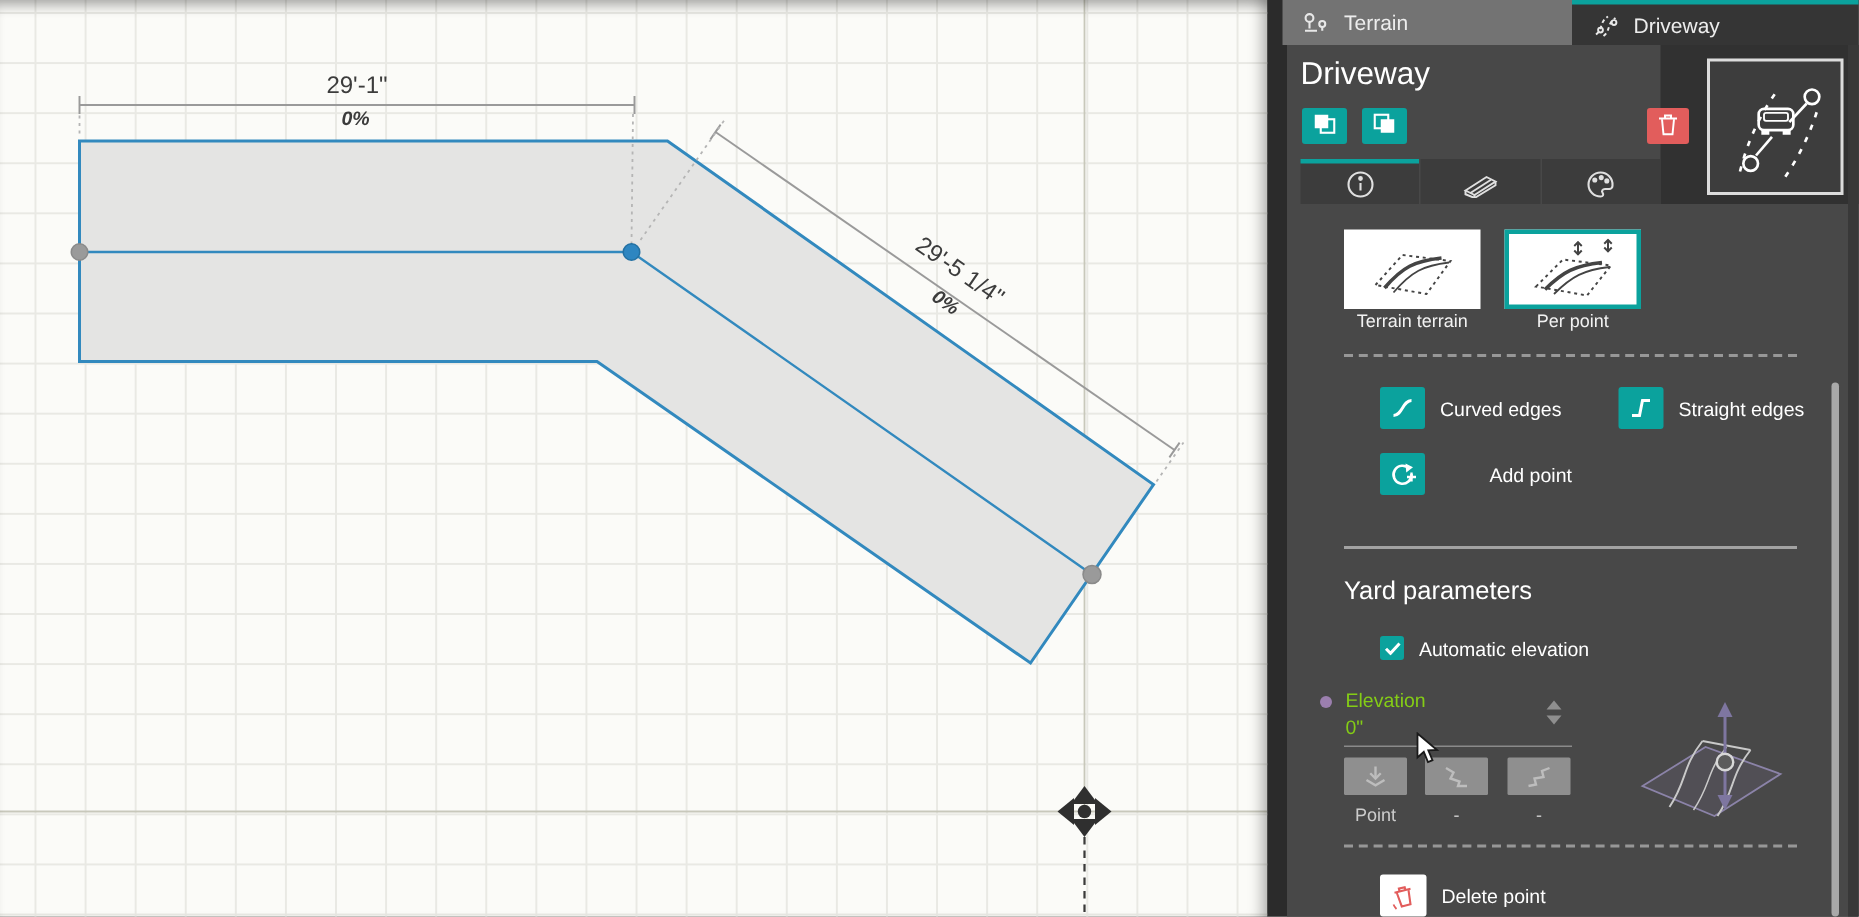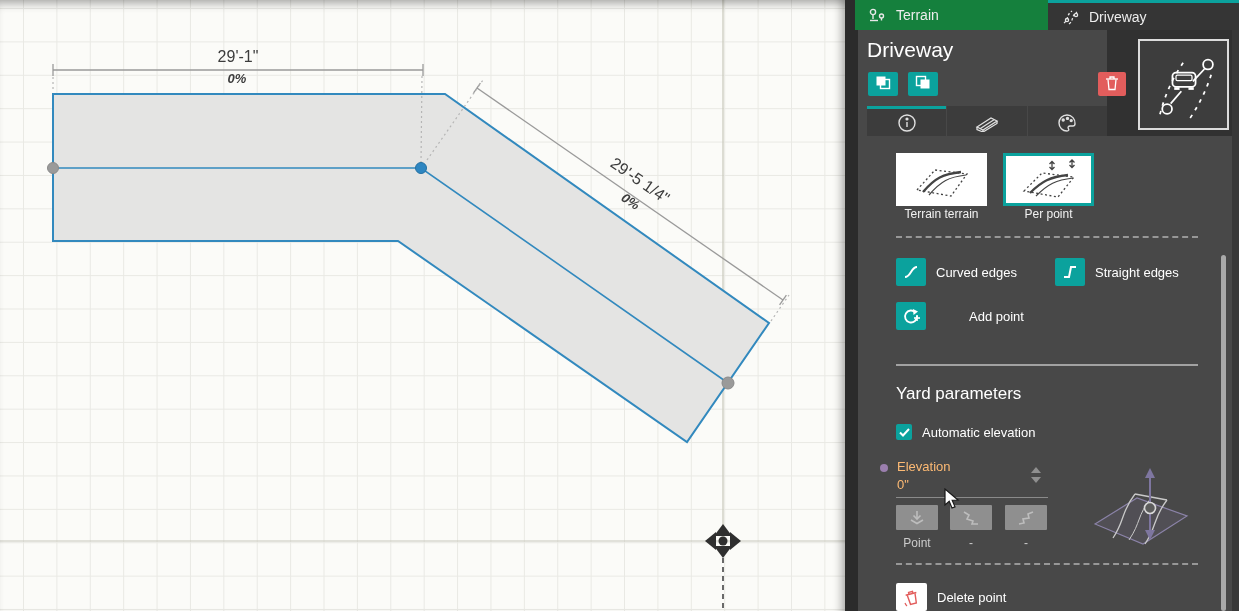--- a/index.html
+++ b/index.html
@@ -15,21 +15,21 @@
   .canvas-shadow{position:absolute;left:0;top:0;width:845px;height:611px;pointer-events:none;
     box-shadow:inset 0 9px 8px -5px rgba(0,0,0,.30), inset -10px 0 9px -6px rgba(0,0,0,.28);}
   .canvas svg{position:absolute;left:0;top:0;}
   .dim-len{font-size:16px;fill:#3c3c3c;}
   .dim-pct{font-size:13px;font-style:italic;font-weight:bold;fill:#3c3c3c;}
 
   
   .panel{position:absolute;left:845px;top:0;width:394px;height:611px;background:#2b2b2b;}
   .tabbar{position:absolute;left:10px;top:0;right:0;height:30px;display:flex;}
   .tab{display:flex;align-items:center;gap:9px;padding:0 0 0 14px;color:#ededed;font-size:14px;cursor:pointer;}
-  .tab-terrain{width:179px;background:#15803d;}
+  .tab-terrain{width:179px;background:#737373;}
   .tab-driveway{flex:1;background:#353535;border-top:3px solid #0ba29d;}
   .tab .ticon{display:inline-flex;width:18px;justify-content:center;}
 
   .panel-body{position:absolute;left:13px;top:30px;width:381px;height:581px;background:#484848;}
   .abs{position:absolute;}
   .title{left:9px;top:8px;font-size:21px;color:#ffffff;}
   .sqbtn{width:30px;height:24px;background:#0ba29d;border:none;border-radius:2px;
          display:flex;align-items:center;justify-content:center;cursor:pointer;}
   .sqbtn.red{background:#e25d5c;width:28px;}
   .header-dark{left:249px;top:0;width:132px;height:106px;background:#313131;}
@@ -42,27 +42,27 @@
   .subtab.active{border-top-color:#0ba29d;}
 
   .card{width:91px;height:53px;background:#ffffff;box-sizing:border-box;cursor:pointer;
         display:flex;align-items:center;justify-content:center;}
   .card.selected{border:3px solid #0ba29d;}
   .card-label{width:91px;text-align:center;font-size:12px;color:#f2f2f2;}
 
   .sep-dash{border-top:2px dashed #979797;height:0;}
   .sep-solid{border-top:2px solid #a2a2a2;height:0;}
 
-  .row{display:flex;align-items:center;gap:10px;}
+  .row{display:flex;align-items:center;gap:10px;margin-left:24px;}
   .row-label{font-size:13px;color:#ffffff;}
   .heading{font-size:17px;color:#ffffff;}
 
   .checkbox{width:16px;height:16px;background:#0ba29d;border-radius:2px;display:flex;align-items:center;justify-content:center;cursor:pointer;}
 
-  .dis-label{font-size:13px;color:#fdba74;}
+  .dis-label{font-size:13px;color:#84cc16;}
   .underline{border-top:1px solid #8a8a8a;height:0;}
   .graybtn{width:42px;height:25px;background:#8f8f8f;border:none;border-radius:1px;
            display:flex;align-items:center;justify-content:center;cursor:pointer;}
   .slope-label{font-size:12px;color:#cccccc;text-align:center;}
 
   .whitebtn{width:31px;height:28px;background:#ffffff;border:none;border-radius:2px;
             display:flex;align-items:center;justify-content:center;cursor:pointer;}
 
   .scroll-thumb{left:363px;top:225px;width:5px;height:356px;background:#a9a9a9;border-radius:3px;cursor:pointer;}
   .right-strip{left:374px;top:0;width:7px;height:581px;background:#383838;}

